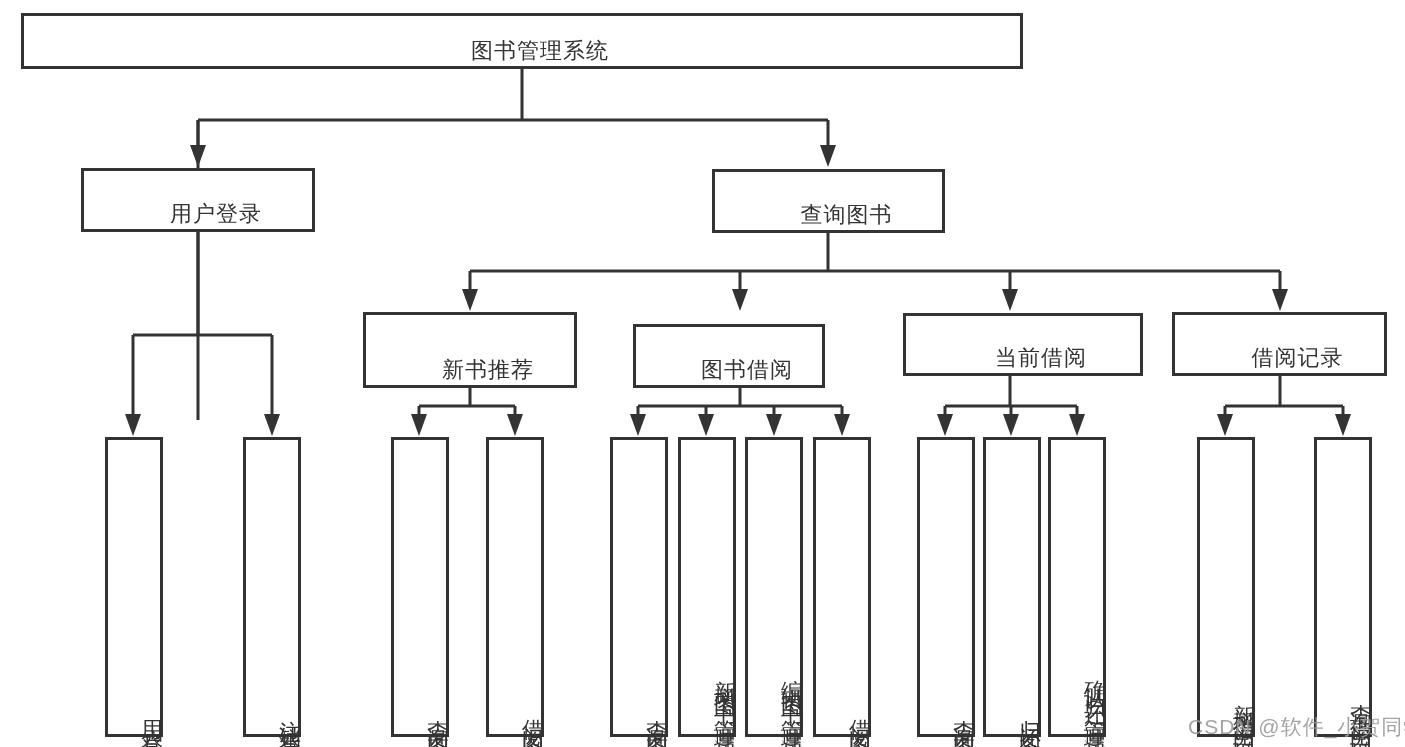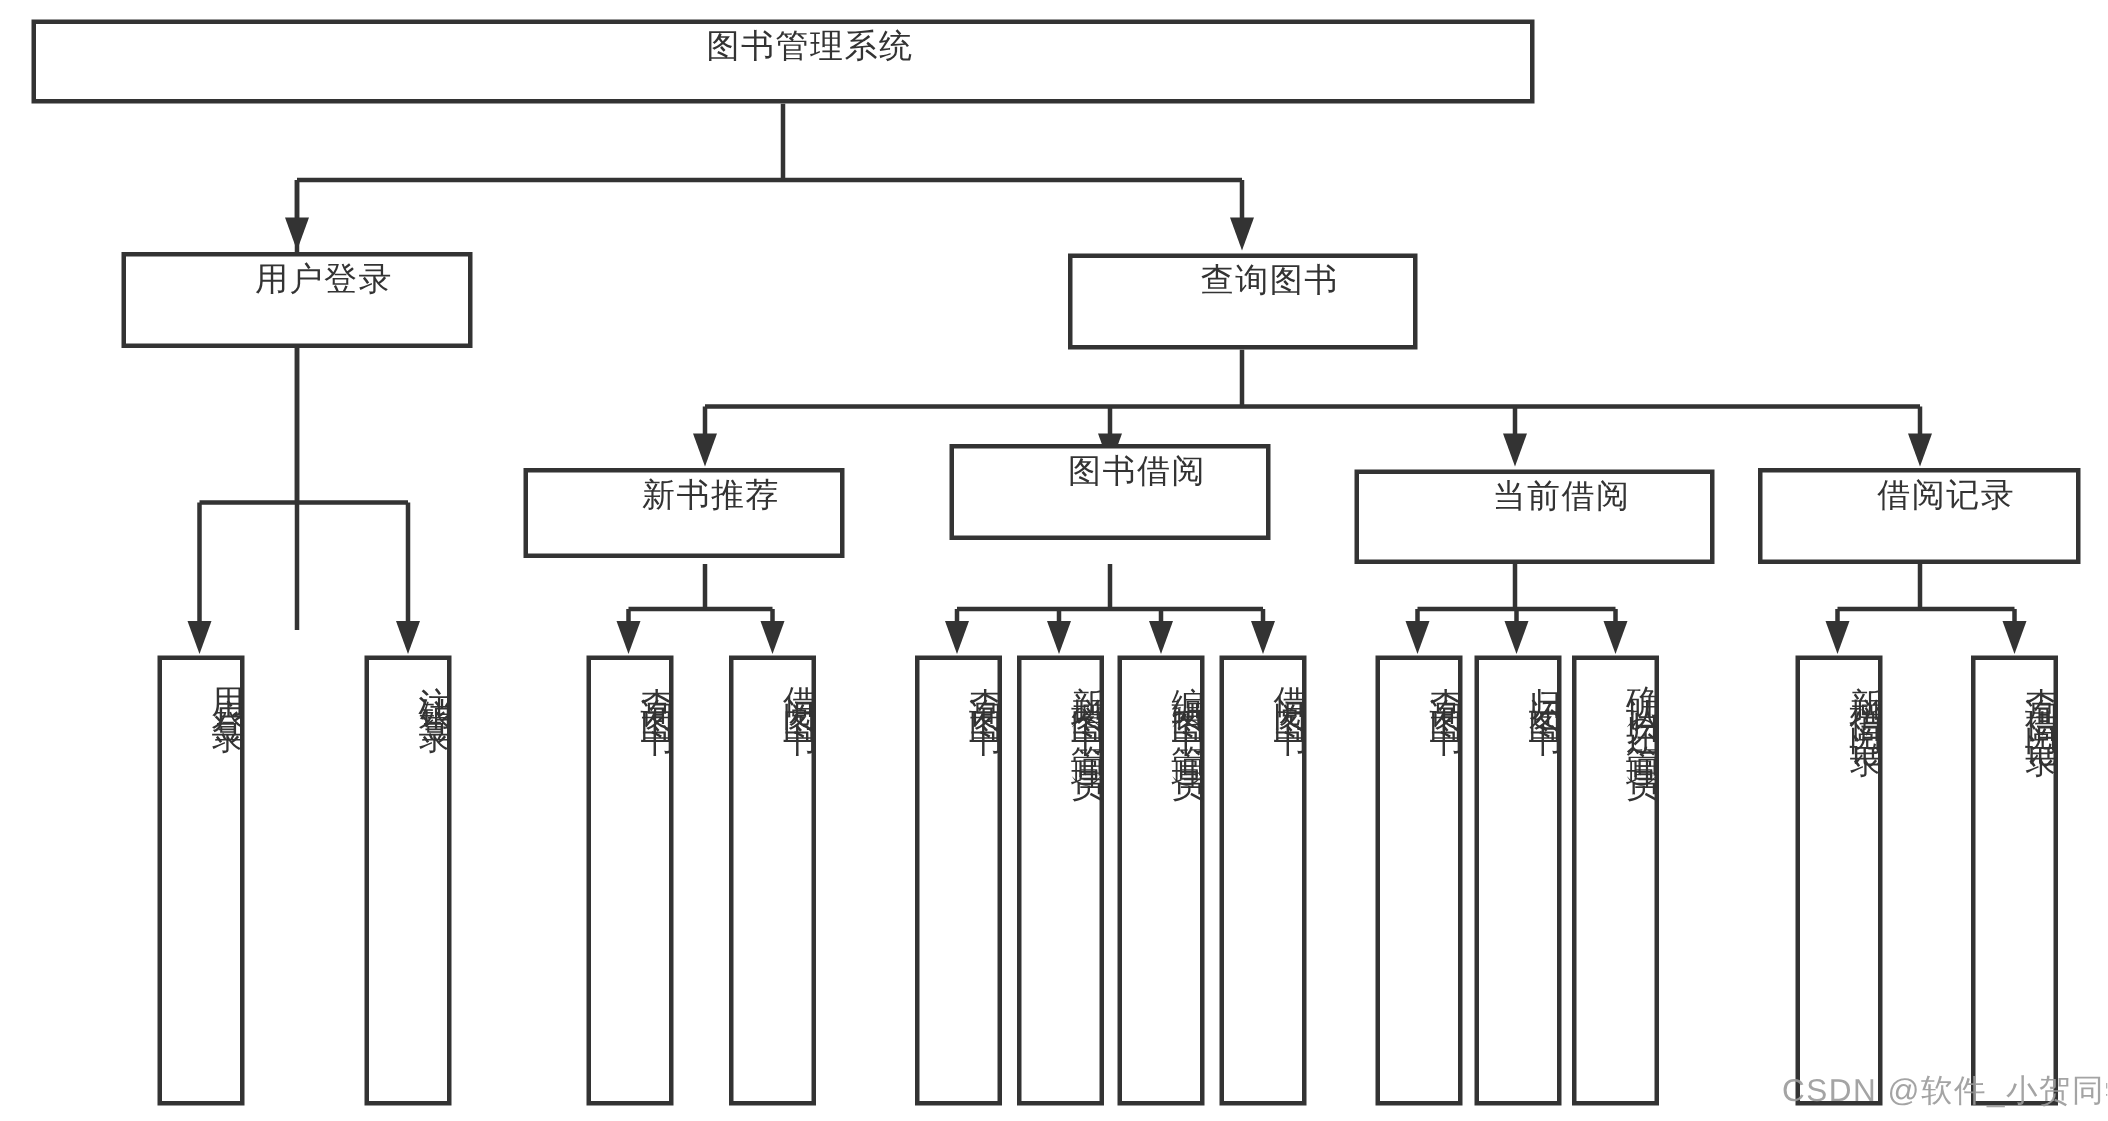--- a/index.html
+++ b/index.html
@@ -22,21 +22,21 @@
     left: 0; top: 0;
     width: 1405px; height: 747px;
     z-index: 1;
   }
   .box {
     position: absolute;
     box-sizing: border-box;
     border: 3px solid var(--line);
     background: var(--background);
     display: flex;
-    align-items: flex-start;
+    align-items: flex-end;
     justify-content: center;
     color: var(--text);
     z-index: 2;
     padding-left: 36px;
   }
   .hbox {
     font-size: 22px;
     letter-spacing: 1px;
     white-space: nowrap;
   }
@@ -107,24 +107,24 @@
     <span>图书管理系统</span>
   </div>
 
   <div class="box hbox" style="left:81px;top:168px;width:234px;height:64px">
     <span>用户登录</span>
   </div>
   <div class="box hbox" style="left:712px;top:169px;width:233px;height:64px">
     <span>查询图书</span>
   </div>
 
-  <div class="box hbox" style="left:349px;top:312px;width:214px;height:60px">
+  <div class="box hbox" style="left:363px;top:312px;width:214px;height:76px">
     <span>新书推荐</span>
   </div>
-  <div class="box hbox" style="left:633px;top:296px;width:214px;height:64px">
+  <div class="box hbox" style="left:633px;top:324px;width:192px;height:64px">
     <span>图书借阅</span>
   </div>
   <div class="box hbox" style="left:903px;top:313px;width:240px;height:63px">
     <span>当前借阅</span>
   </div>
   <div class="box hbox" style="left:1172px;top:312px;width:215px;height:64px">
     <span>借阅记录</span>
   </div>
 
   <div class="box" style="left:105px;top:437px;width:58px;height:300px">

